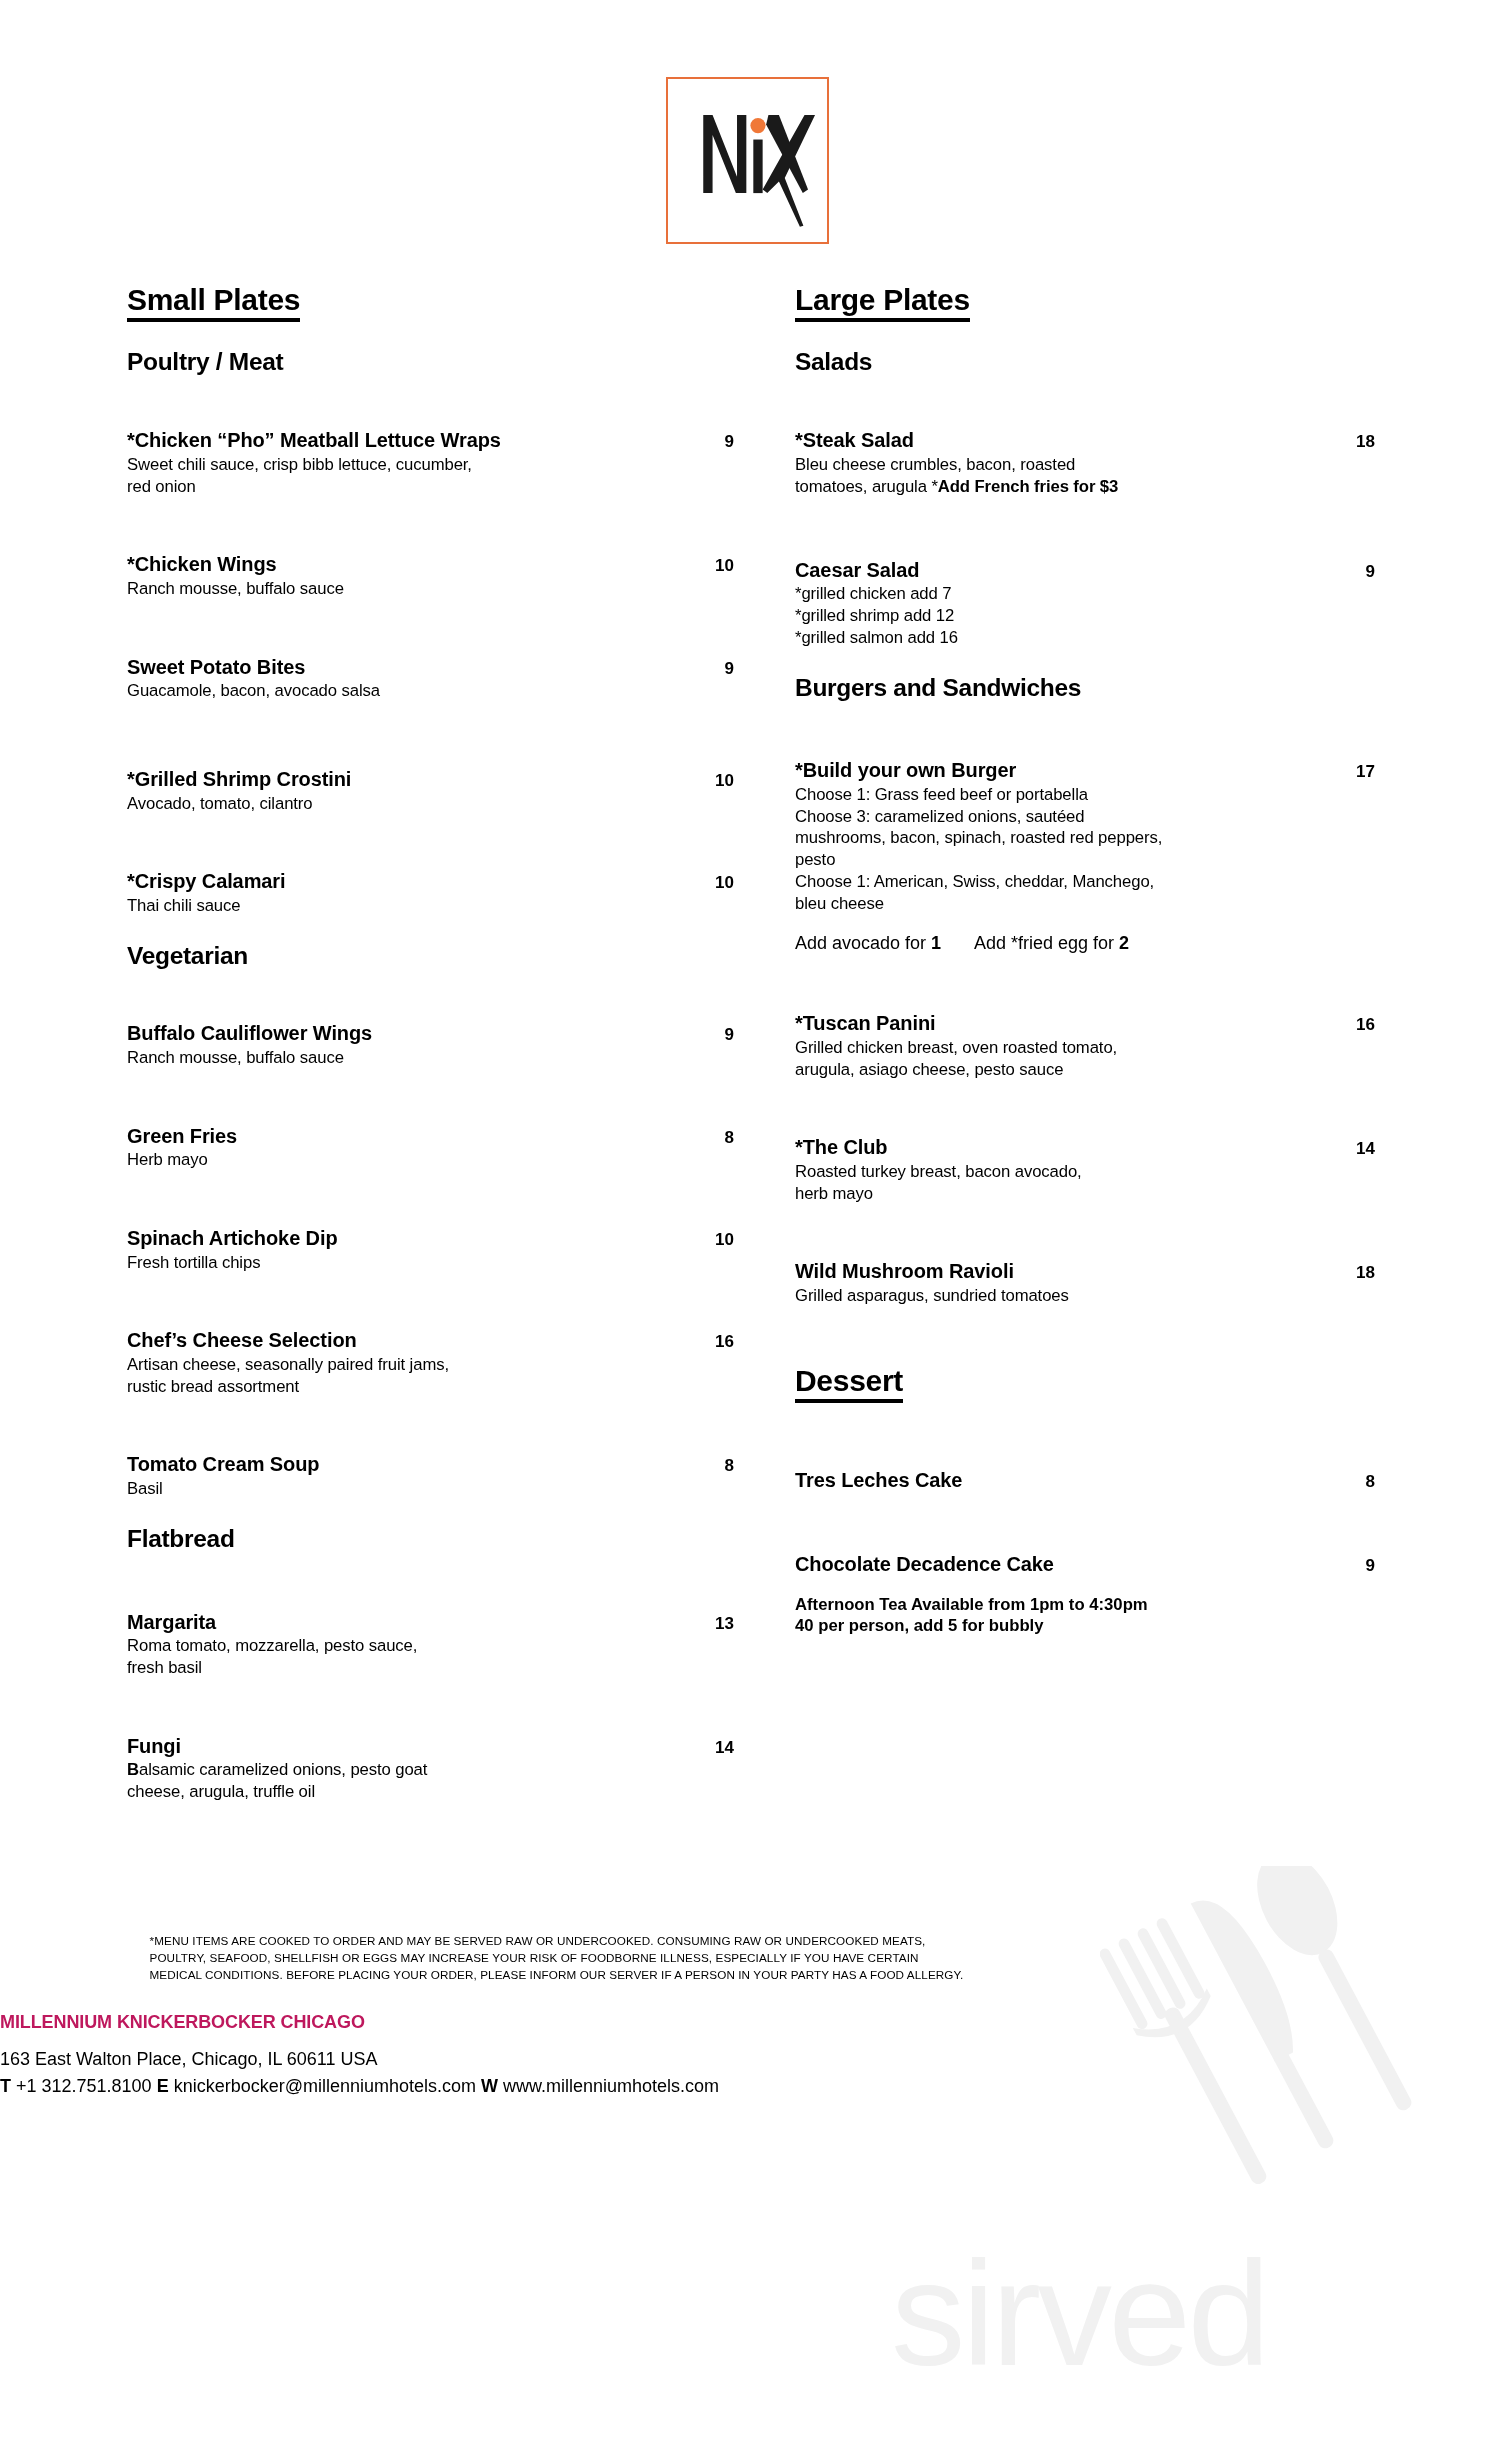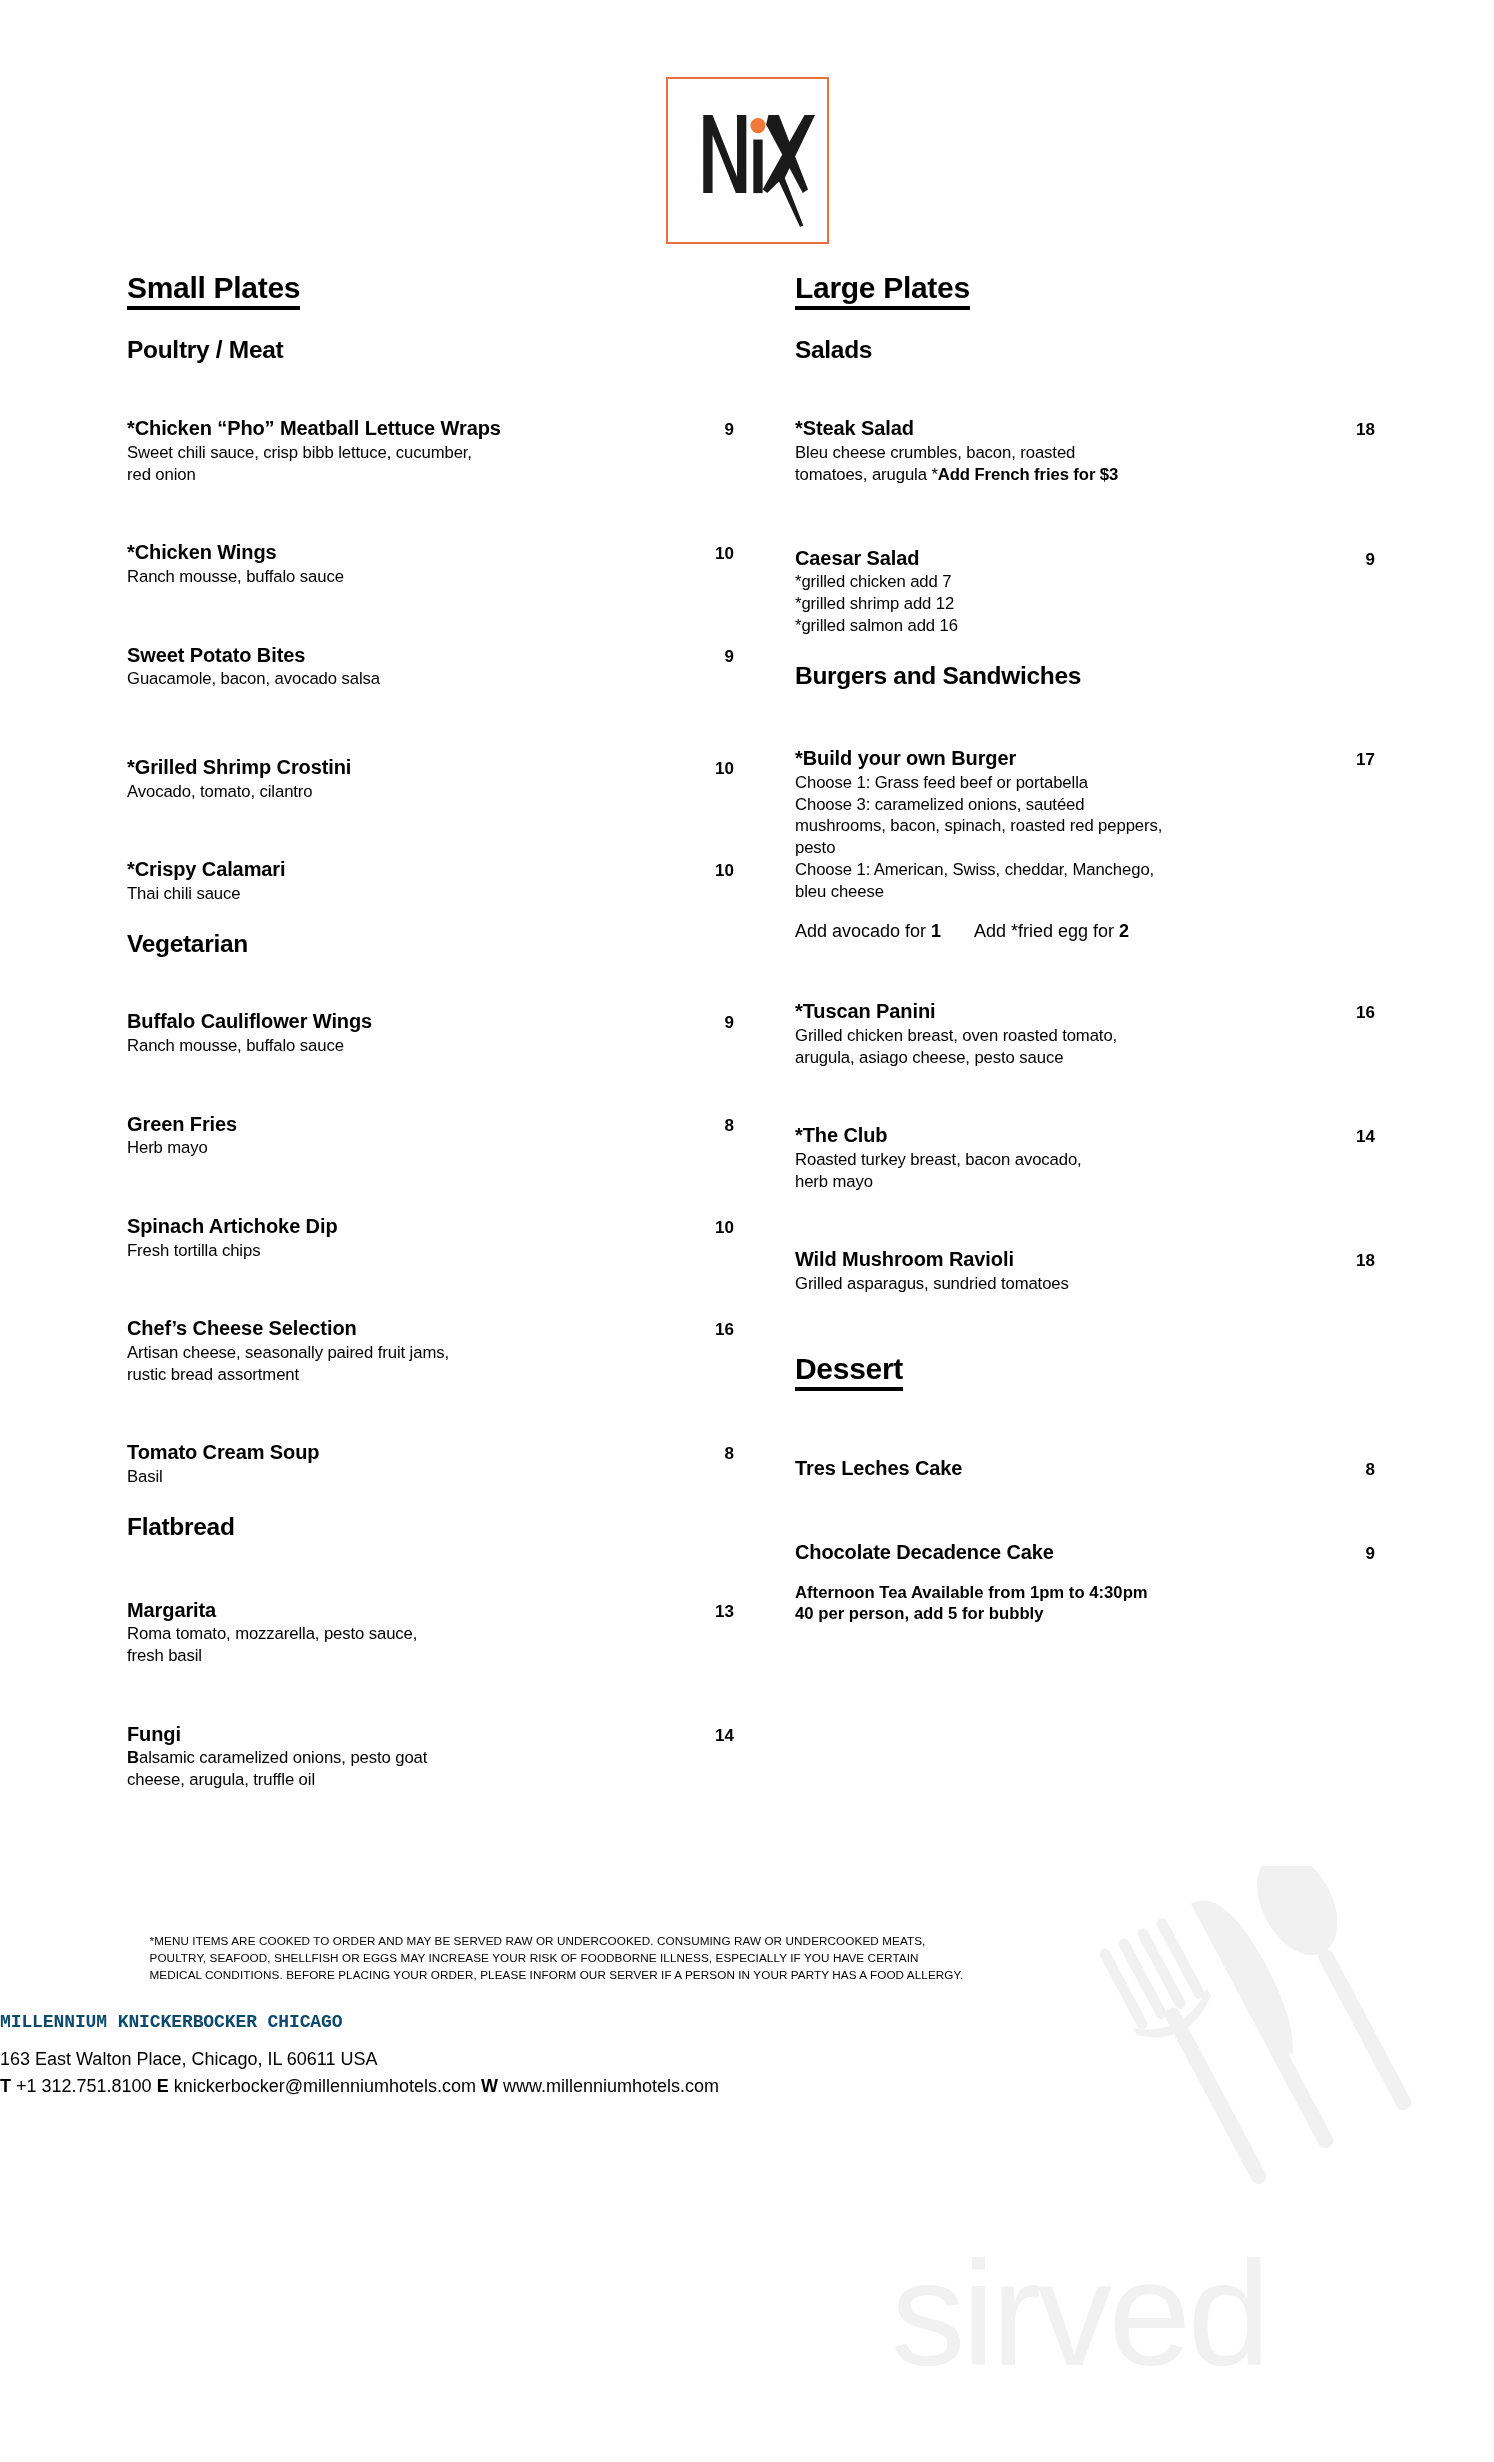--- a/index.html
+++ b/index.html
@@ -65,21 +65,21 @@
   
   #columns {
     position: absolute;
     left: 0;
     top: 272px;
     width: 1495px;
     z-index: 2;
   }
   .col {
     position: absolute;
-    top: 0;
+    top: 12px;
   }
   #col-left  { left: 127px; width: 607px; }
   #col-right { left: 795px; width: 580px; }
 
   .banner {
     font-size: 30px;
     font-weight: bold;
     letter-spacing: -0.3px;
     margin: 0 0 0 0;
     display: inline-block;
@@ -162,25 +162,24 @@
     font-size: 11.7px;
     line-height: 1.45;
     letter-spacing: 0.1px;
     white-space: pre-line;
     margin: 0 auto;
     width: 1196px;
   }
   #hotel-name {
     font-size: 18px;
     font-weight: bold;
-    color: #0c4a6e;
+    color: #be185d;
     letter-spacing: -0.1px;
     margin-top: 27.5px;
     line-height: 1.3;
-    font-family: Liberation Mono, monospace;
   }
   #hotel-address {
     font-size: 18px;
     line-height: 1.3;
     margin-top: 13px;
   }
   #hotel-contact {
     font-size: 18px;
     line-height: 1.3;
     margin-top: 3.6px;

